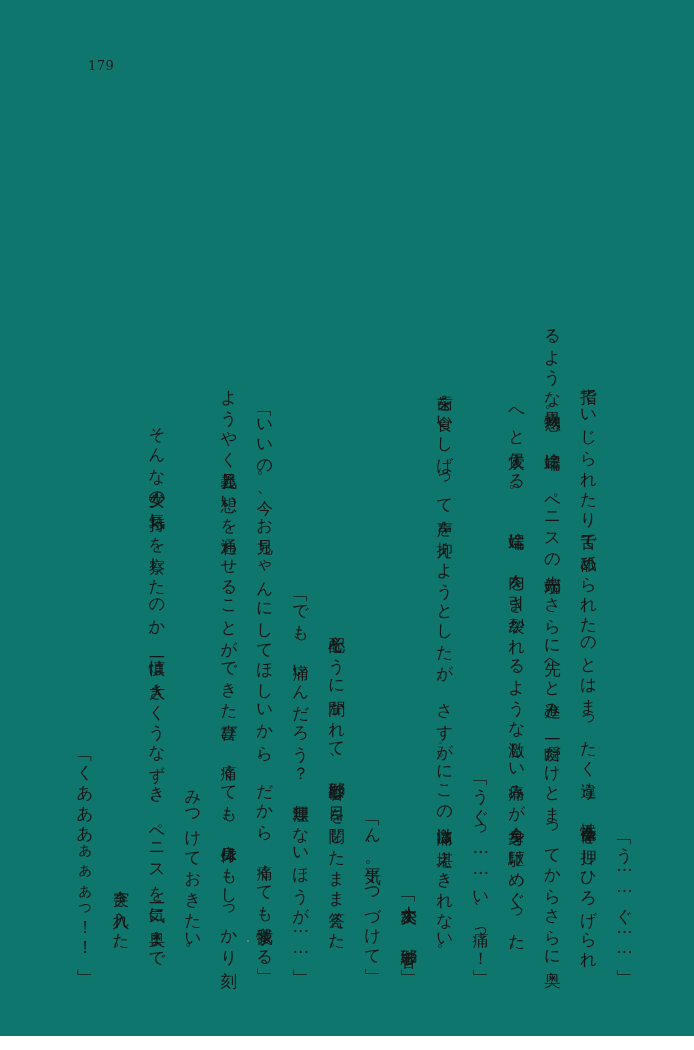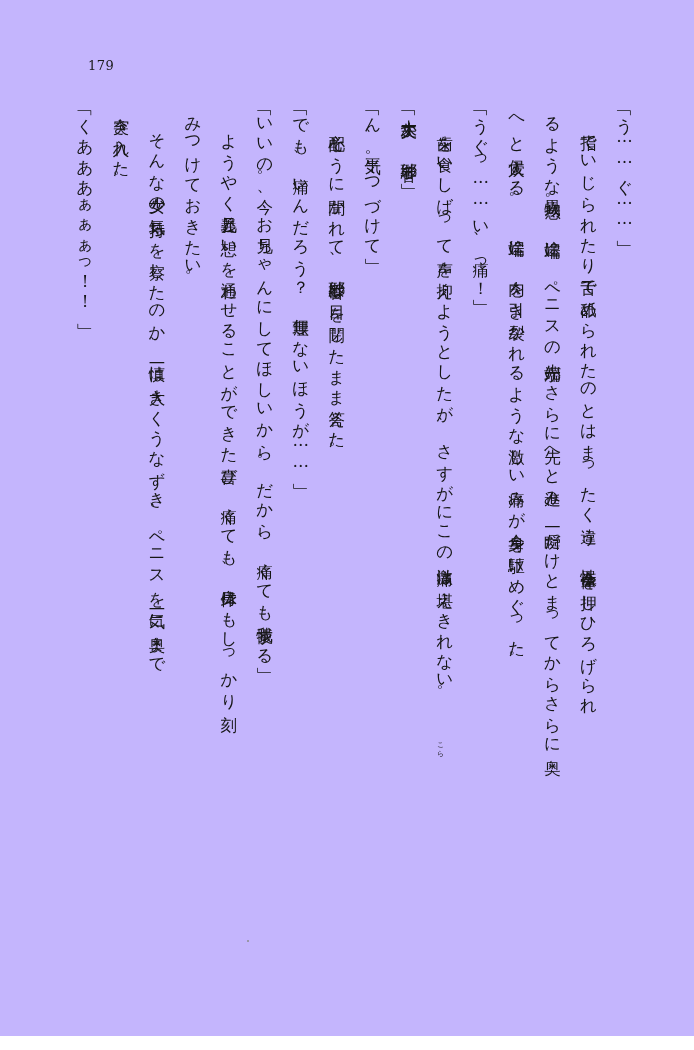--- a/index.html
+++ b/index.html
@@ -8,23 +8,24 @@
     background: #ffffff;
   }
   body {
     font-family: "DejaVu Serif", "Liberation Serif", serif;
     color: #1a1a1a;
   }
   .page {
     position: relative;
     width: 694px;
     height: 1050px;
-    background: #c4b5fd;
+    background: #0f766e;
     overflow: hidden;
     box-sizing: border-box;
+    text-align: right;
   }
   .page-number {
     position: absolute;
     top: 58px;
     left: 88px;
     font-size: 13px;
     font-family: "DejaVu Serif", "Liberation Serif", serif;
     letter-spacing: 0.5px;
     color: #1a1a1a;
   }

